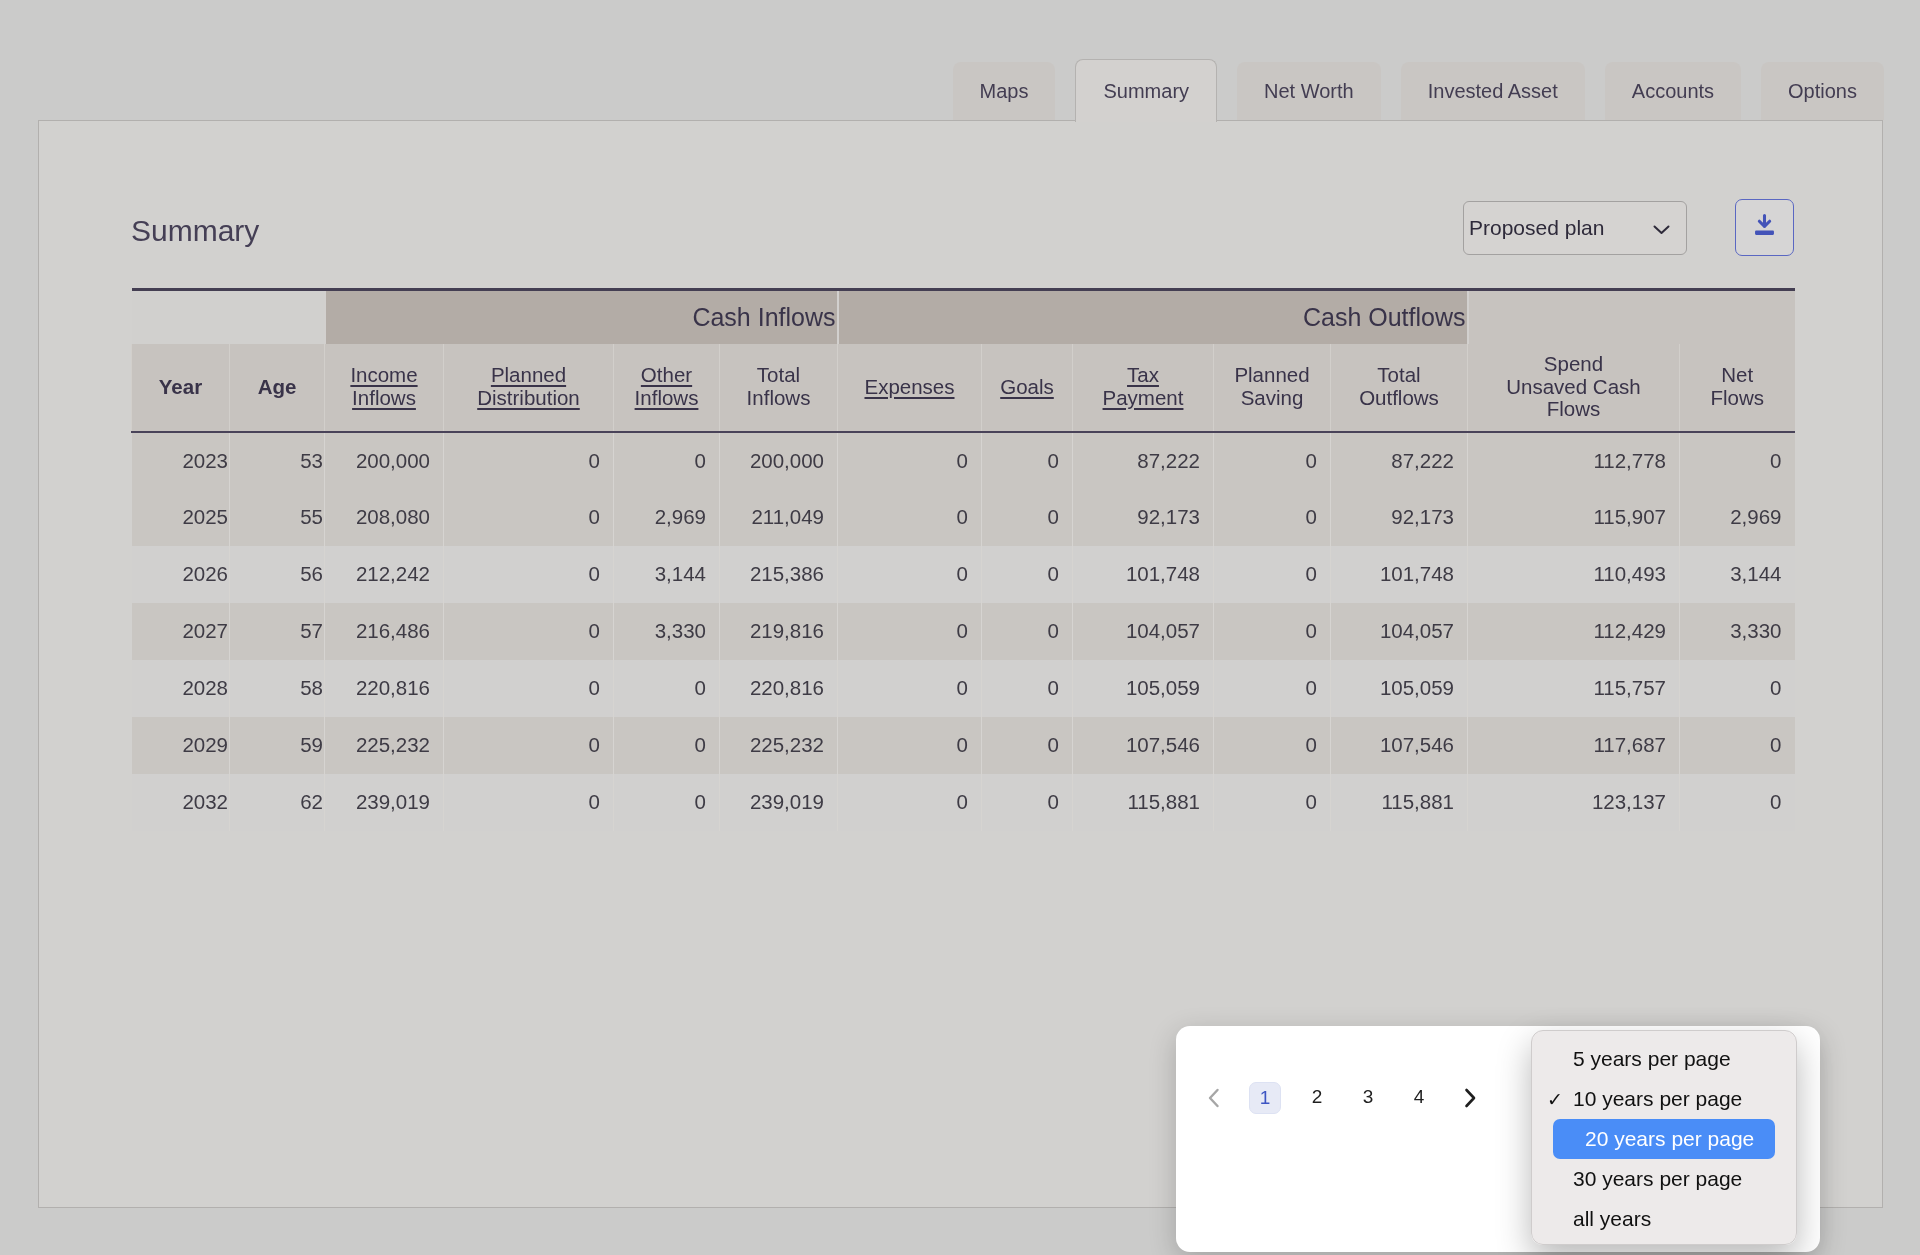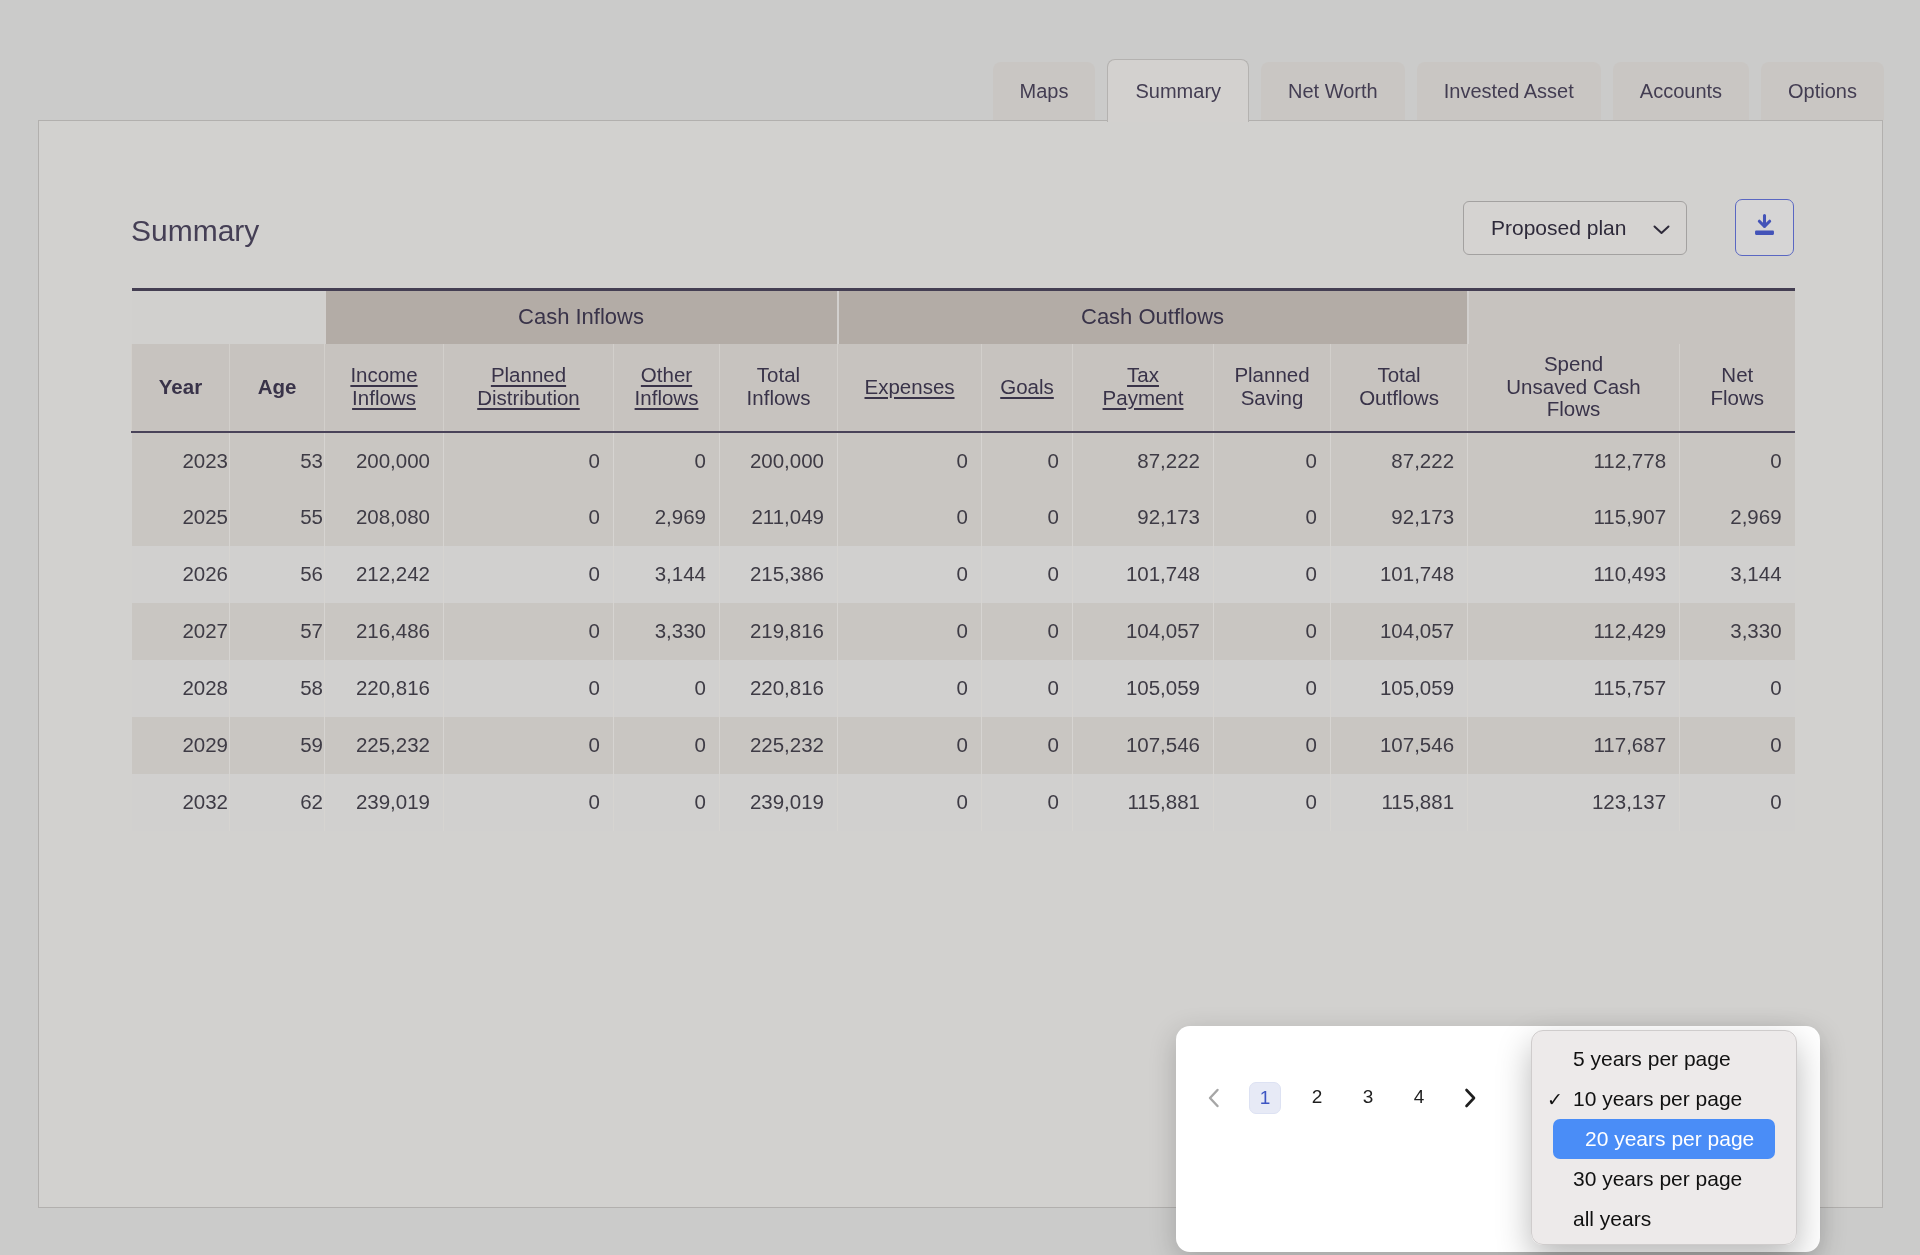--- a/index.html
+++ b/index.html
@@ -5,21 +5,21 @@
   html,body{margin:0;padding:0;}
   body{
     width:1920px;height:1255px;position:relative;overflow:hidden;
     background:#cbcbca;
     font-family:"Liberation Sans", sans-serif;
     -webkit-font-smoothing:antialiased;
   }
   
   .tabbar{
     position:absolute;top:59px;right:36px;height:61px;
-    display:flex;align-items:flex-end;gap:12px;z-index:3;
+    display:flex;align-items:flex-end;gap:20px;z-index:3;
   }
   .tab{
     background:#c9c6c3;color:#433d52;font-size:20px;
     border-radius:8px 8px 0 0;height:58px;padding:0 27px;
     display:flex;align-items:center;justify-content:center;
     box-sizing:border-box;cursor:default;white-space:nowrap;
   }
   .tab.active{
     background:#d3d1cf;height:63px;margin-bottom:-2px;
     border:1px solid #b4b2b0;border-bottom:none;z-index:4;
@@ -29,32 +29,32 @@
     position:absolute;left:38px;top:120px;width:1845px;height:1088px;
     background:#d2d1cf;border:1px solid #b2b0ae;box-sizing:border-box;
   }
   .page-title{
     position:absolute;left:92px;top:93px;font-size:30px;color:#453f55;
   }
   .plan-select{
     position:absolute;left:1424px;top:80px;width:224px;height:54px;
     background:#d5d3d1;border:1px solid #a3a1a0;border-radius:6px;
     box-sizing:border-box;display:flex;align-items:center;justify-content:space-between;
-    padding:0 16px 0 27px;font-size:21px;color:#2e2a3a;cursor:default;gap:12px;
+    padding:0 16px 0 5px;font-size:21px;color:#2e2a3a;cursor:default;gap:12px;
   }
   .download-btn{
     position:absolute;left:1696px;top:78px;width:59px;height:57px;
     background:#d6d5d5;border:1.5px solid #5a67c2;border-radius:7px;
     box-sizing:border-box;display:flex;align-items:center;justify-content:center;
   }
   
   .table-wrap{position:absolute;left:92px;top:167px;}
   table{border-collapse:collapse;table-layout:fixed;width:1663px;border-top:3px solid #443e52;}
   th,td{box-sizing:border-box;font-weight:400;overflow:hidden;}
-  tr.group-row th{height:54px;font-size:22px;color:#393349;text-align:center;vertical-align:middle;}
+  tr.group-row th{height:54px;font-size:25px;color:#393349;text-align:right;vertical-align:middle;}
   th.g-plain-left{background:#d1d0ce;}
   th.g-group{background:#b3aca6;border-left:2px solid #d2d0ce;}
   th.g-plain-right{background:#c7c3bf;border-left:2px solid #d2d0ce;}
   tr.header-row th{
     height:88px;background:#c7c3bf;font-size:20.5px;color:#393349;
     vertical-align:middle;white-space:pre-line;line-height:1.12;
     border-left:1px solid #d2cfcb;border-bottom:2px solid #494359;
     padding:0 13px;
   }
   tr.header-row th.center{text-align:center;padding:4px;font-weight:bold;}

